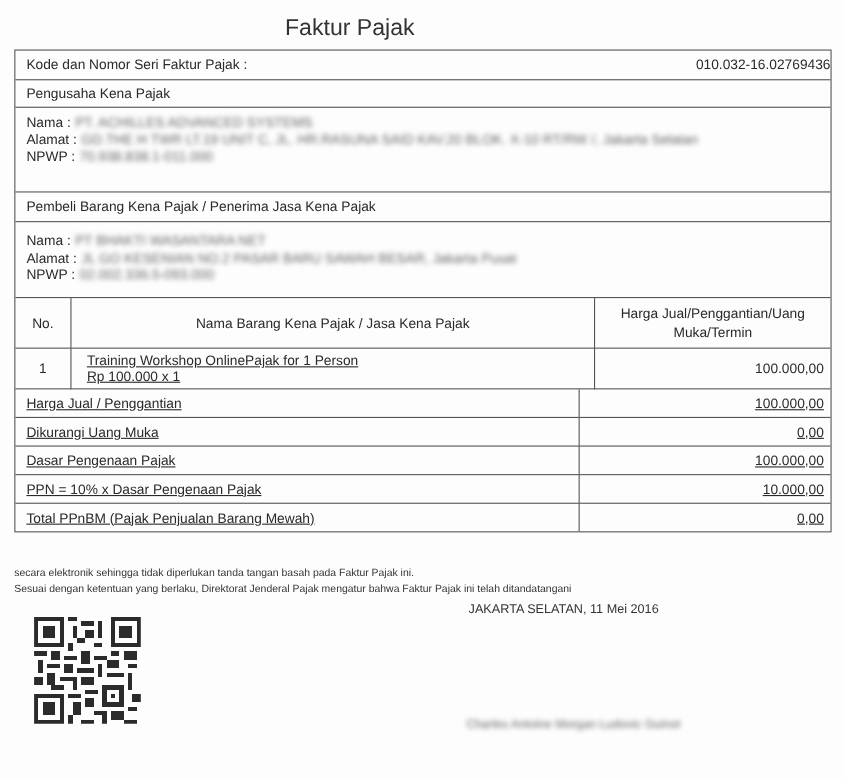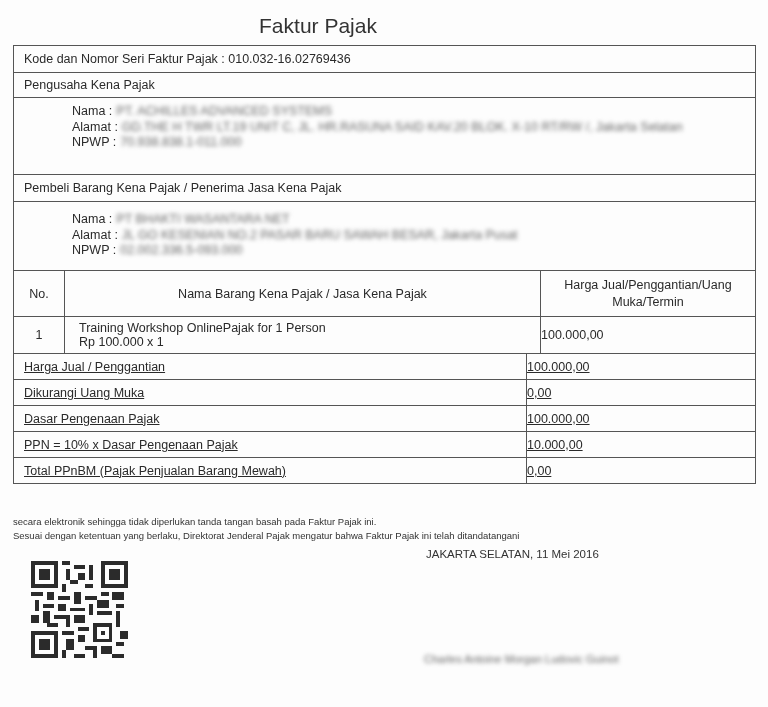--- a/index.html
+++ b/index.html
@@ -10,46 +10,46 @@
     .title {
       position: absolute; left: 0; top: 14px; width: 636px; text-align: center;
       font-size: 21px; color: #333;
     }
     .frame {
       position: absolute; left: 13px; top: 45px; width: 743px; border: 1.5px solid #555;
       box-sizing: border-box;
     }
     .row {
       border-bottom: 1.5px solid #555; box-sizing: border-box; font-size: 12.5px;
-      padding: 0 0 0 10px; display: flex; align-items: center;
+      padding: 0 0 0 10px; display: flex; align-items: center; justify-content: space-between;
     }
     .row:last-child { border-bottom: none; }
     .kode { height: 27px; }
     .seller-head { height: 25px; }
     .party { height: 77px; display: block; padding-top: 6px; line-height: 15.5px; }
     .party .line { display: flex; }
-    .party .lbl { white-space: pre; margin-left: 48px; }
+    .party .lbl { white-space: pre; }
     .blur {
       filter: blur(2.2px); color: #666; margin-left: 4px; white-space: nowrap;
     }
     .buyer-head { height: 27px; }
     .buyer { height: 69px; padding-top: 10px; }
     table.items { border-collapse: collapse; width: 100%; font-size: 12.5px; }
     table.items td {
       border-right: 1.5px solid #555; border-bottom: 1.5px solid #555; padding: 0;
     }
     table.items td:last-child { border-right: none; margin-top: 11px; }
     .col-no { width: 50px; text-align: center; }
     .col-name { width: 461px; }
-    .col-price { text-align: left; padding-right: 6px !important; }
+    .col-price { text-align: right; padding-right: 6px !important; }
     .hdr td { height: 45px; }
     .hdr .col-name { text-align: center; }
     .hdr .col-price { text-align: center; padding-right: 0 !important; line-height: 17px; }
     .item td { height: 32px; }
-    .item .col-name { padding-left: 14px !important; line-height: 14px; vertical-align: top; padding-top: 4px !important; }
+    .item .col-name { padding-left: 14px !important; line-height: 14px; vertical-align: top; padding-top: 4px !important; text-decoration: underline; }
     .item .col-price { vertical-align: middle; }
     .thick td { border-bottom: 2.5px solid #444; }
     .sum td { height: 25px; text-decoration: underline; }
     .sum .s-label { padding-left: 10px !important; }
     .sum:last-child td { border-bottom: none; }
     .note {
       position: absolute; left: 13px; top: 515px; font-size: 9.5px; line-height: 14px; color: #333;
     }
     .place-date {
       position: absolute; left: 426px; top: 548px; font-size: 11.5px; color: #333; text-align: right;

